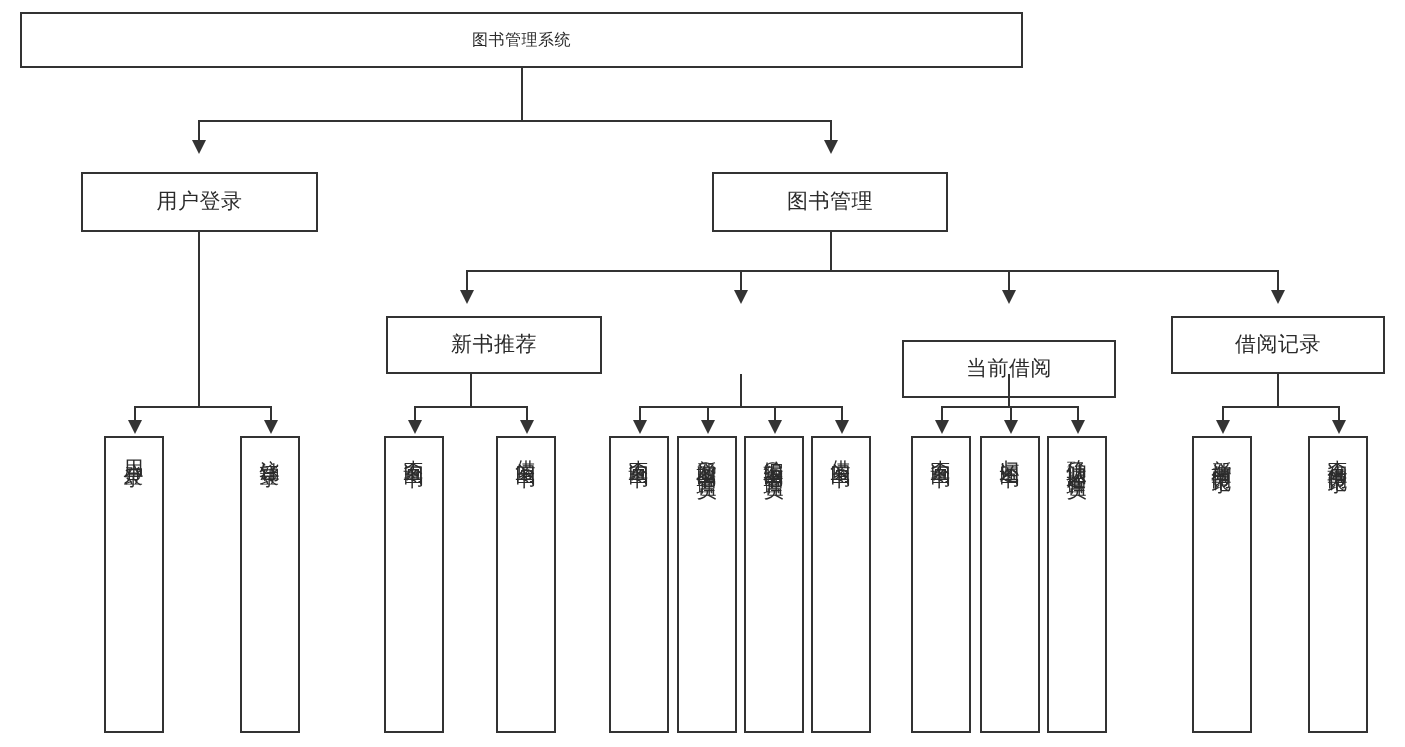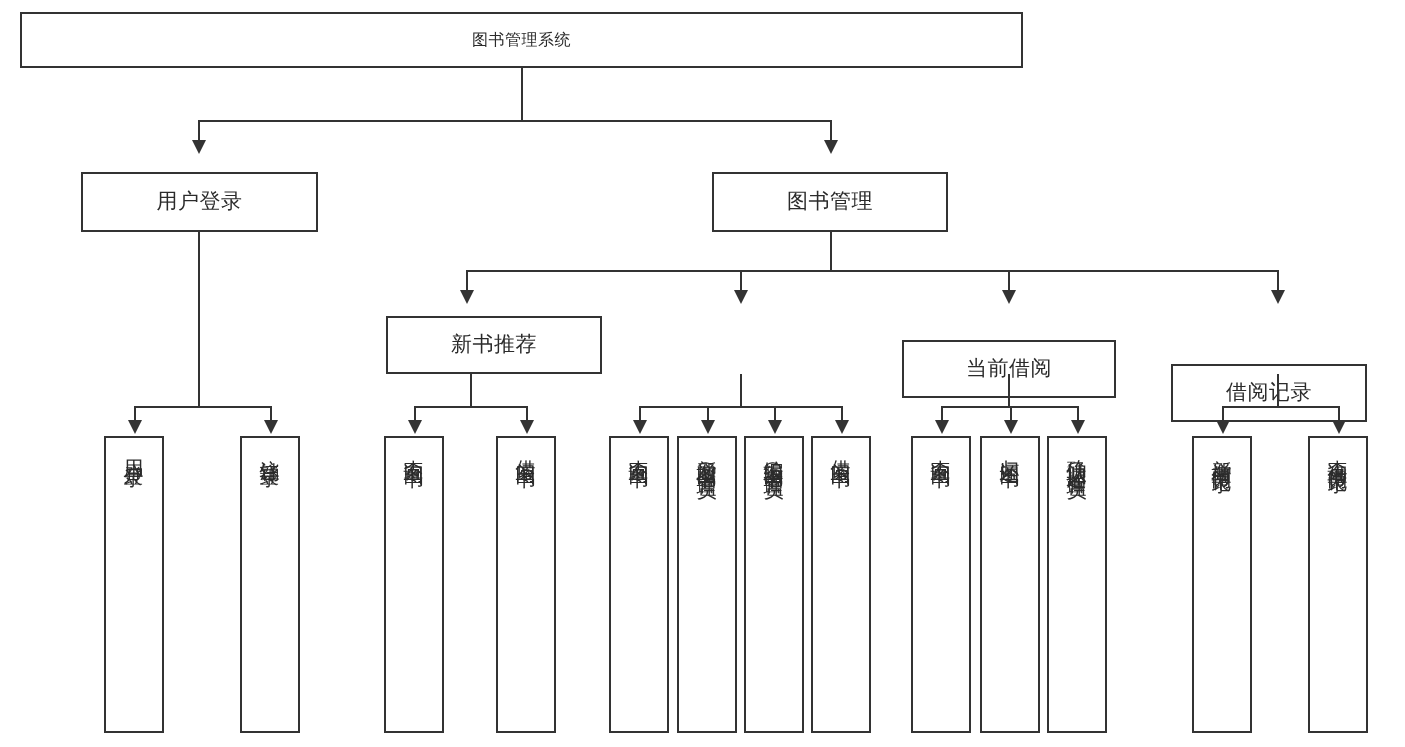--- a/index.html
+++ b/index.html
@@ -131,21 +131,21 @@
   <div class="arrow" style="left:1002px; top:290px;"></div>
   <div class="ln v" style="left:1277px; top:270px; height:22px;"></div>
   <div class="arrow" style="left:1271px; top:290px;"></div>
 
   <div class="node branch" style="left:362px; top:316px; width:216px; height:58px;margin-left:24px;">
     <span class="label">新书推荐</span>
   </div>
   <div class="node branch" style="left:902px; top:316px; width:214px; height:58px;margin-top:24px;">
     <span class="label">当前借阅</span>
   </div>
-  <div class="node branch" style="left:1171px; top:316px; width:196px; height:58px;margin-top:48px;">
+  <div class="node branch" style="left:1171px; top:316px; width:214px; height:58px;">
     <span class="label">借阅记录</span>
   </div>
 
   <div class="ln v" style="left:470px; top:374px; height:32px;"></div>
   <div class="ln h" style="left:414px; top:406px; width:114px;"></div>
   <div class="ln v" style="left:414px; top:406px; height:16px;"></div>
   <div class="arrow" style="left:408px; top:420px;"></div>
   <div class="ln v" style="left:526px; top:406px; height:16px;"></div>
   <div class="arrow" style="left:520px; top:420px;"></div>
 

